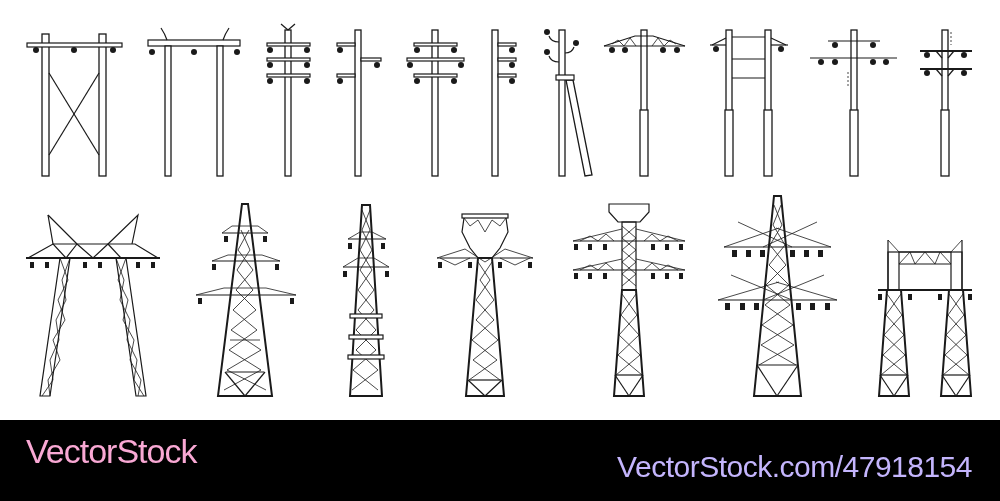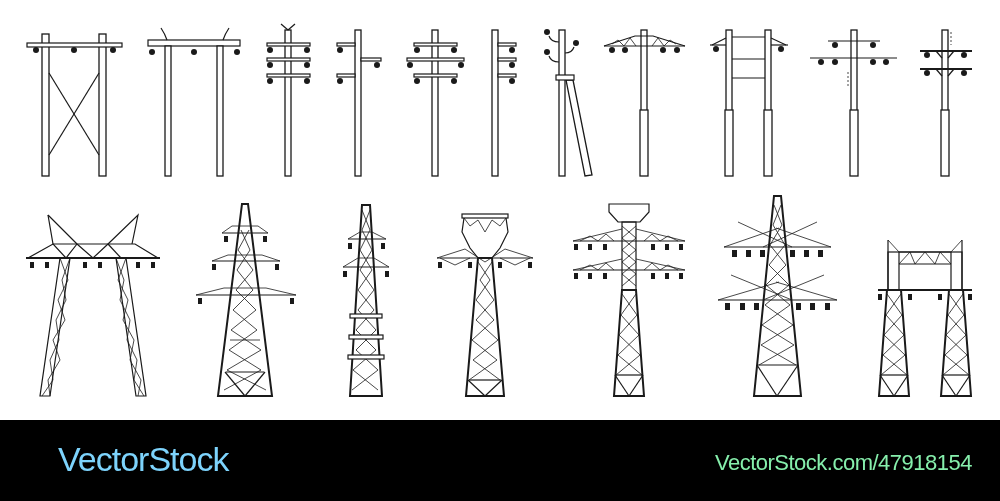--- a/index.html
+++ b/index.html
@@ -5,22 +5,22 @@
   html, body { margin:0; padding:0; background:#ffffff; }
   body { width:1000px; height:501px; position:relative; overflow:hidden; font-family:"Liberation Sans", sans-serif; }
   #art { position:absolute; left:0; top:0; width:1000px; height:420px; }
   #art .pole { fill:#ffffff; stroke:#1a1a1a; stroke-width:1.3; }
   #art .ln { stroke:#1a1a1a; stroke-width:1.2; fill:none; }
   #art .thk { stroke:#1a1a1a; stroke-width:2; fill:none; }
   #art .thin { stroke:#1a1a1a; stroke-width:0.8; fill:none; }
   #art .ins { fill:#1a1a1a; }
   #art .bar { fill:#ffffff; stroke:#1a1a1a; stroke-width:1.2; }
   #footer { position:absolute; left:0; top:420px; width:1000px; height:81px; background:#000000; }
-  #brand { position:absolute; left:26px; top:20px; color:#7dd3fc; font-size:34px; letter-spacing:-1px; font-family:"Liberation Sans", sans-serif;margin-left:32px; }
-  #stockid { position:absolute; right:28px; top:30px; color:#86efac; font-size:22px; letter-spacing:-0.5px; font-family:"Liberation Sans", sans-serif; }
+  #brand { position:absolute; left:26px; top:12px; color:#f9a8d4; font-size:34px; letter-spacing:-1px; font-family:"Liberation Sans", sans-serif; }
+  #stockid { position:absolute; right:28px; top:30px; color:#c4b5fd; font-size:30px; letter-spacing:-0.5px; font-family:"Liberation Sans", sans-serif; }
 </style>
 </head>
 <body>
 
 <svg id="art" viewBox="0 0 1000 420" xmlns="http://www.w3.org/2000/svg">
 
   <g>
     <rect class="pole" x="42" y="34" width="7" height="142"></rect>
     <rect class="pole" x="99" y="34" width="7" height="142"></rect>
     <rect class="bar" x="27" y="43" width="95" height="4"></rect>

